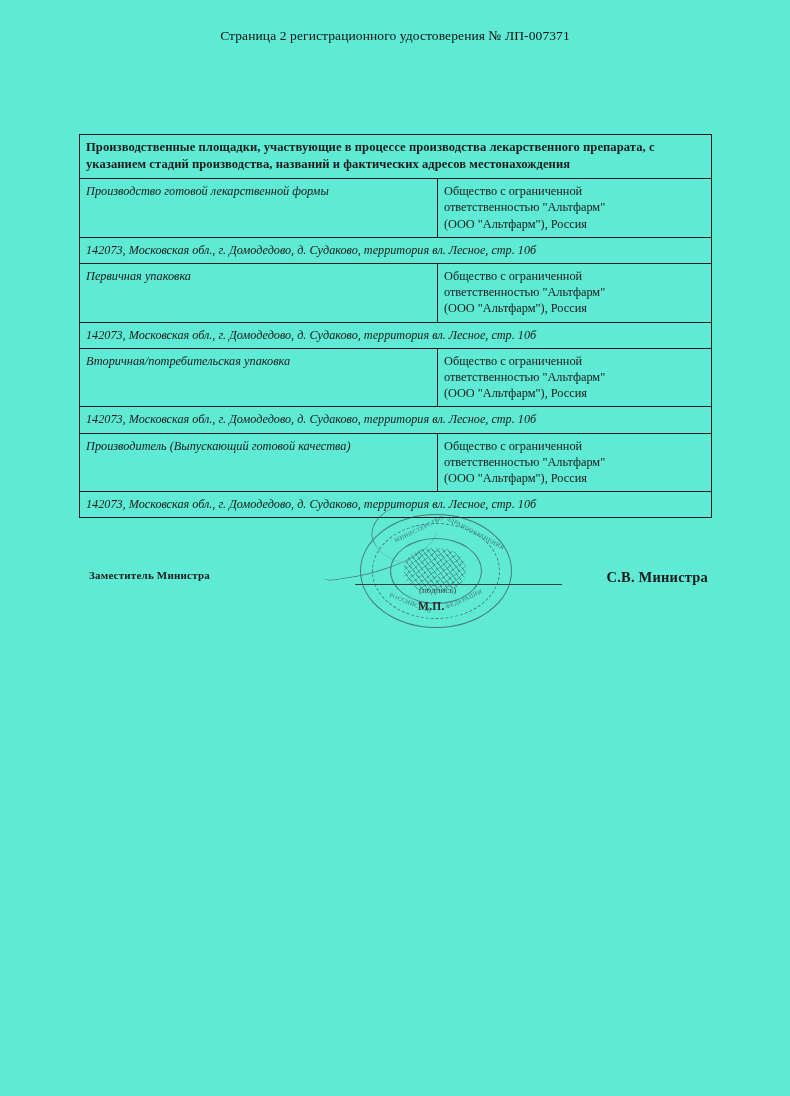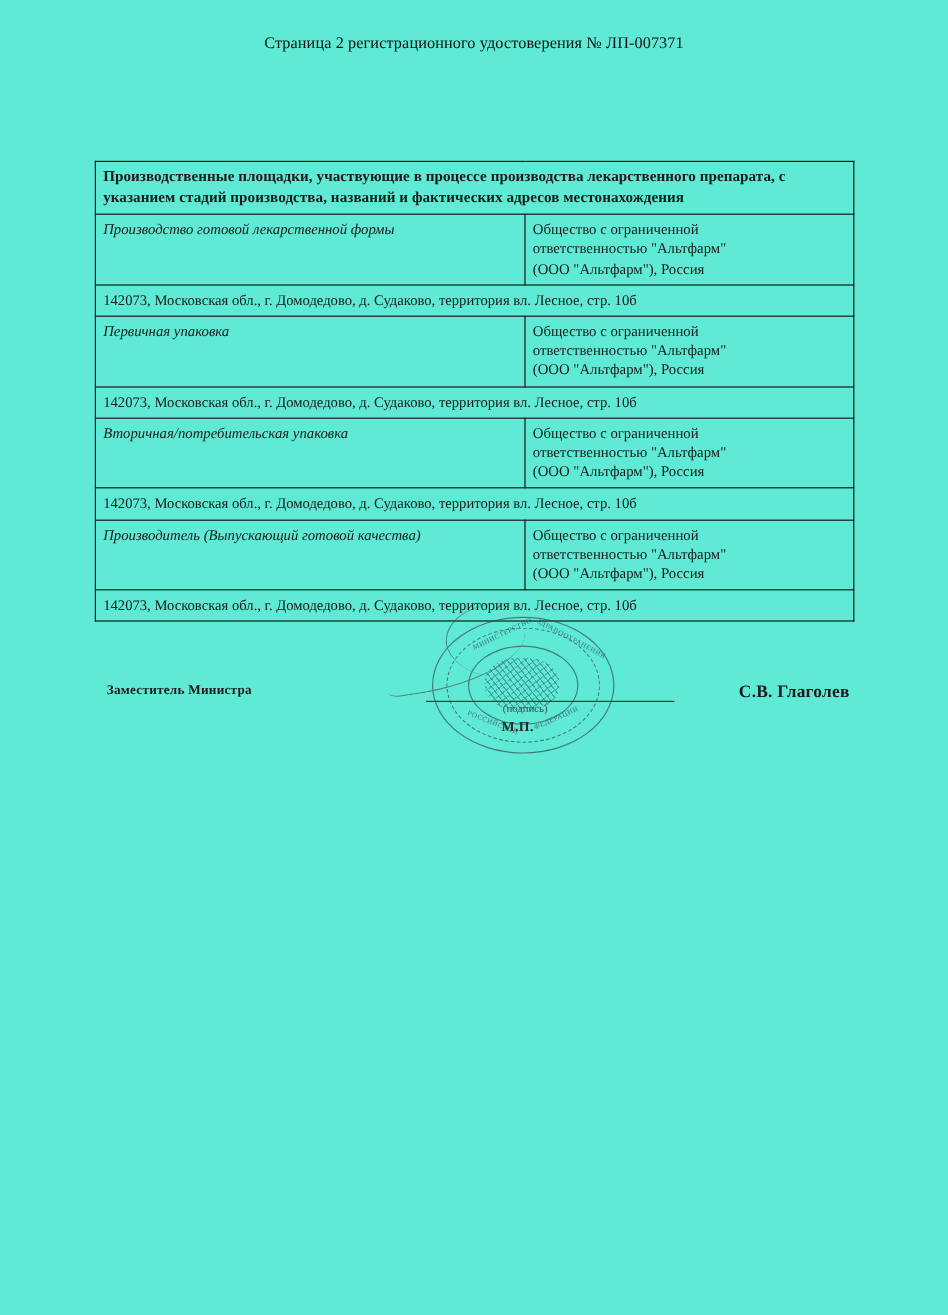--- a/index.html
+++ b/index.html
@@ -58,20 +58,21 @@
     font-style: italic;
     width: 358px;
   }
   .org-cell {
     width: 272px;
   }
   .org-line { display: block; white-space: nowrap; }
   .address-cell {
     font-size: 12.2px;
     white-space: nowrap;
+    font-style: italic;
   }
 
   
   .sign-row {
     position: absolute;
     left: 0;
     top: 560px;
     width: 100%;
     height: 40px;
   }
@@ -251,16 +252,16 @@
     <div class="arc-text t2">ЗДРАВООХРАНЕНИЯ</div>
     <div class="arc-text t3">РОССИЙСКОЙ</div>
     <div class="arc-text t4">ФЕДЕРАЦИИ</div>
   </div>
 
   <div class="sign-row">
     <div class="sign-title">Заместитель Министра</div>
     <div class="sign-line"></div>
     <div class="sign-caption">(подпись)</div>
     <div class="mp-mark">М.П.</div>
-    <div class="sign-name">С.В. Глаголев</div>
+    <div class="sign-name">С.В. Министра</div>
   </div>
 
 </div>
 
 </body></html>

